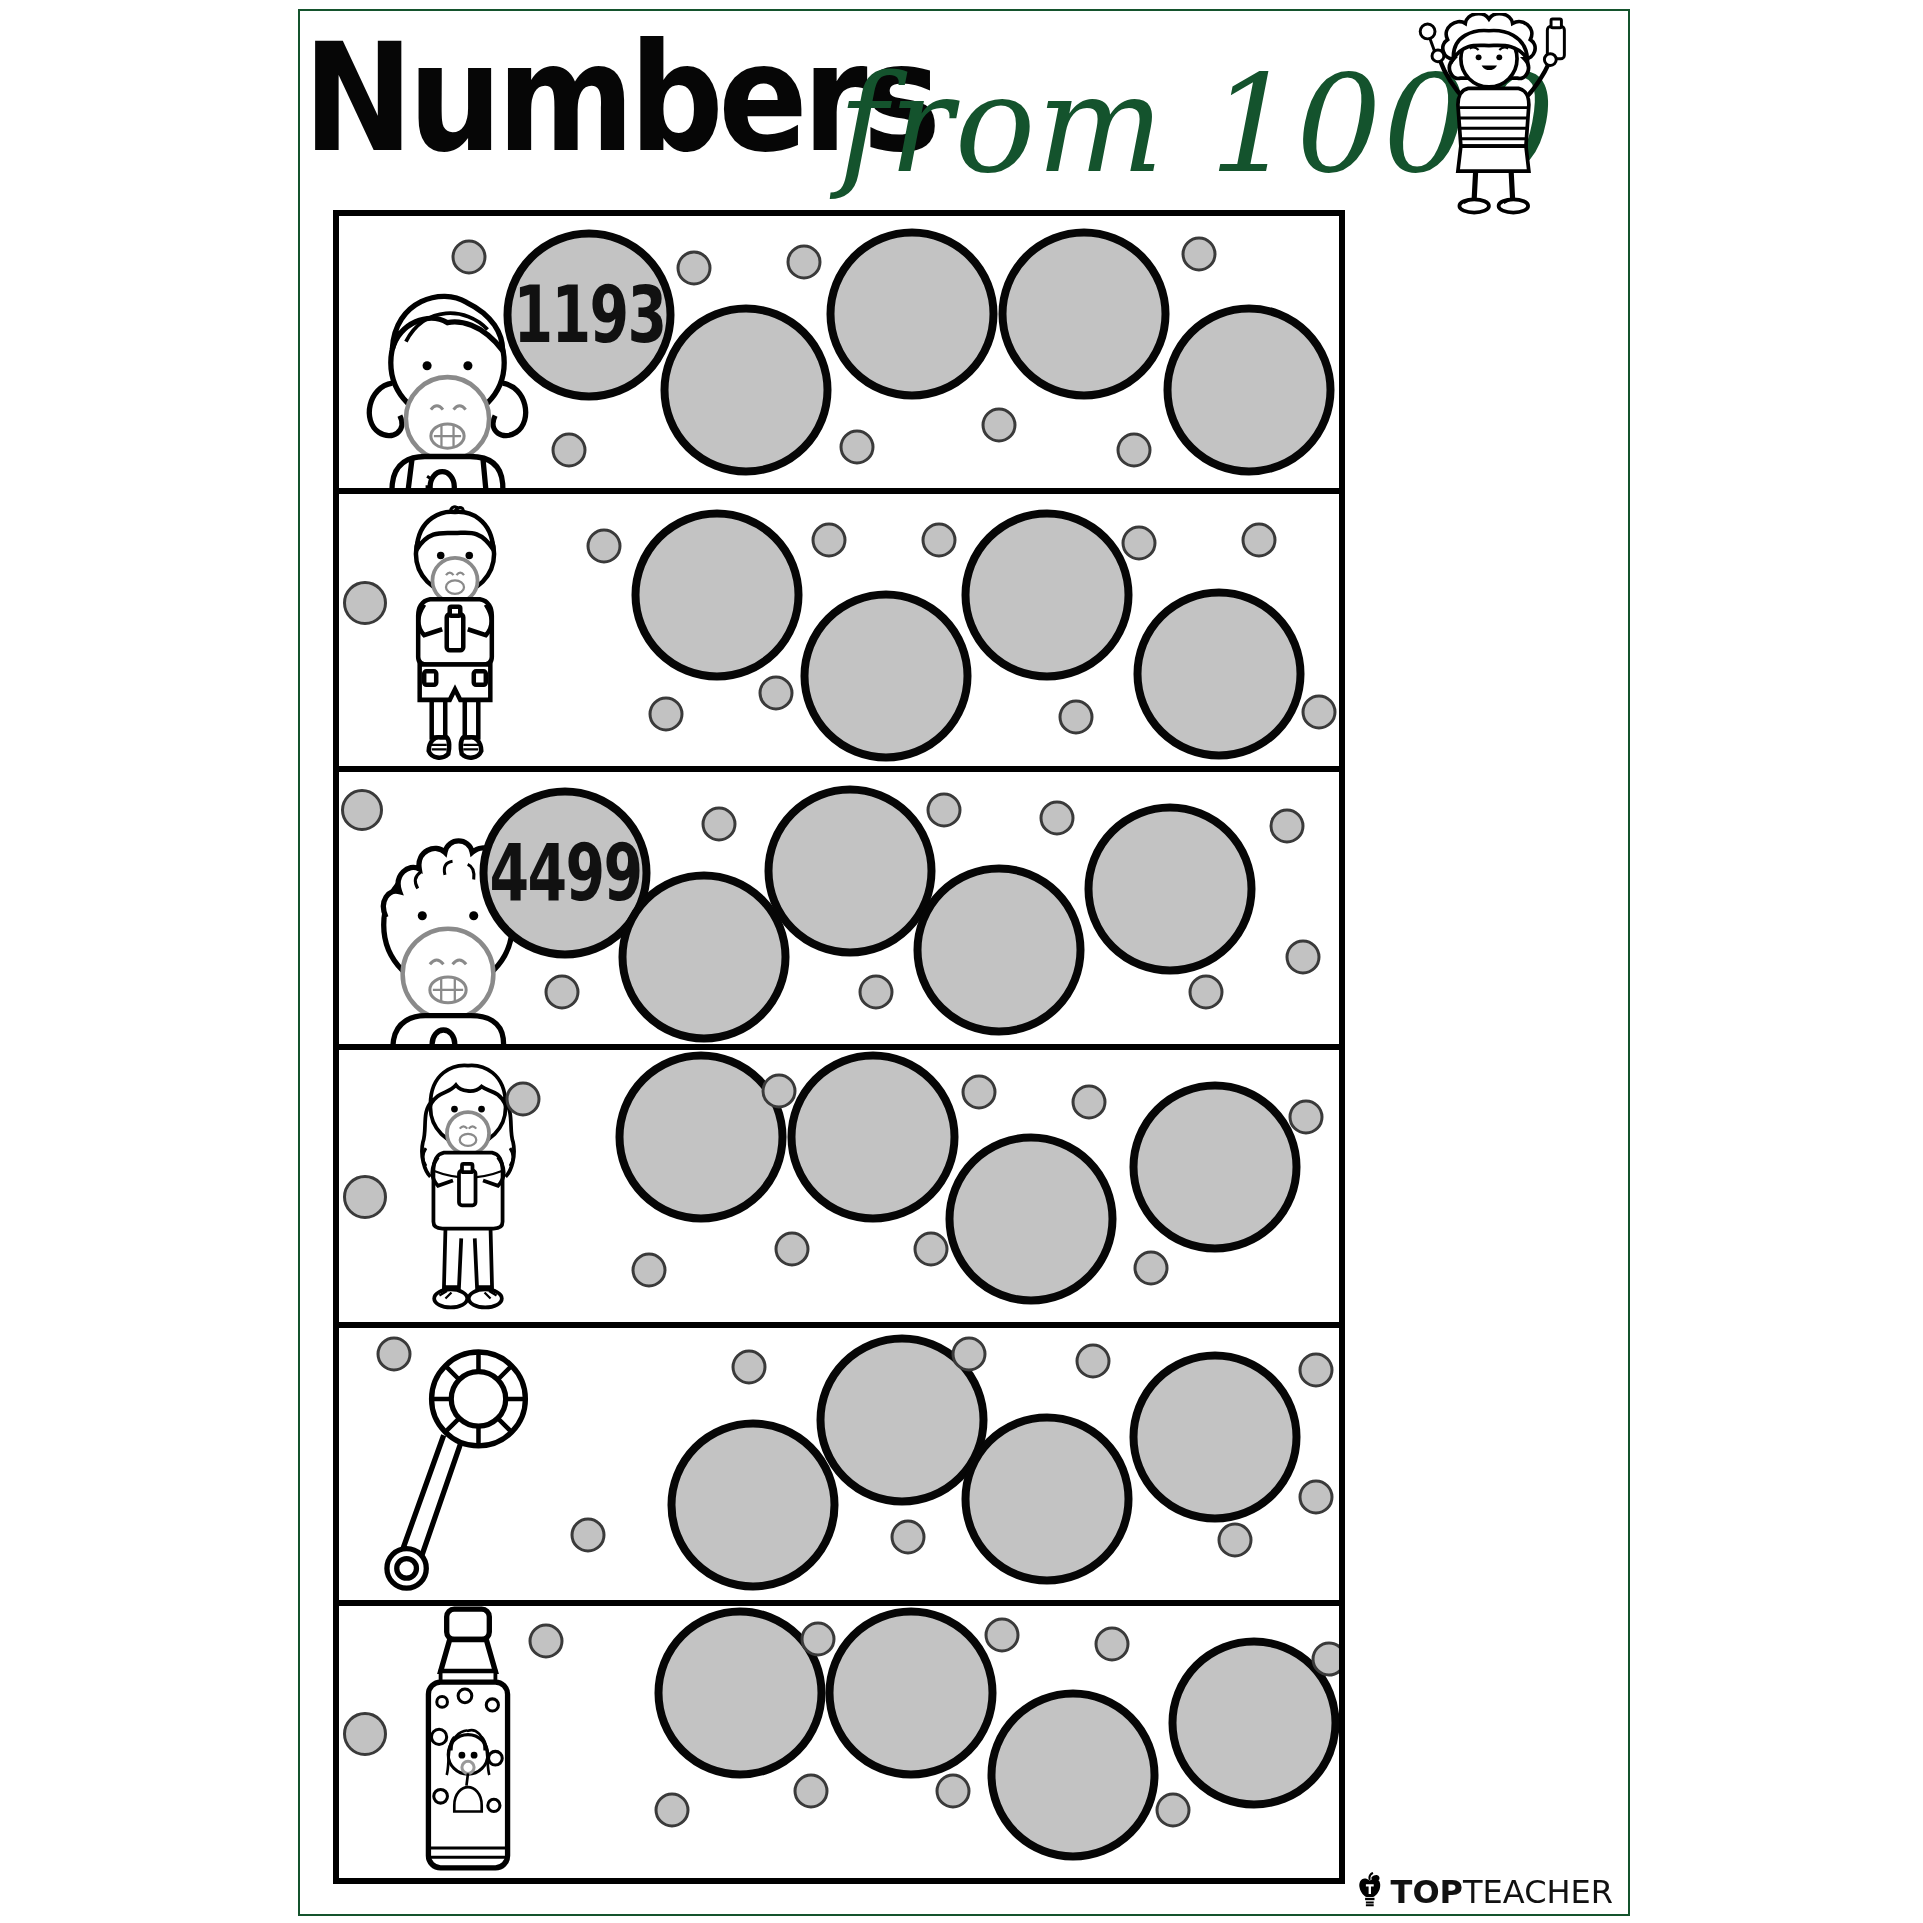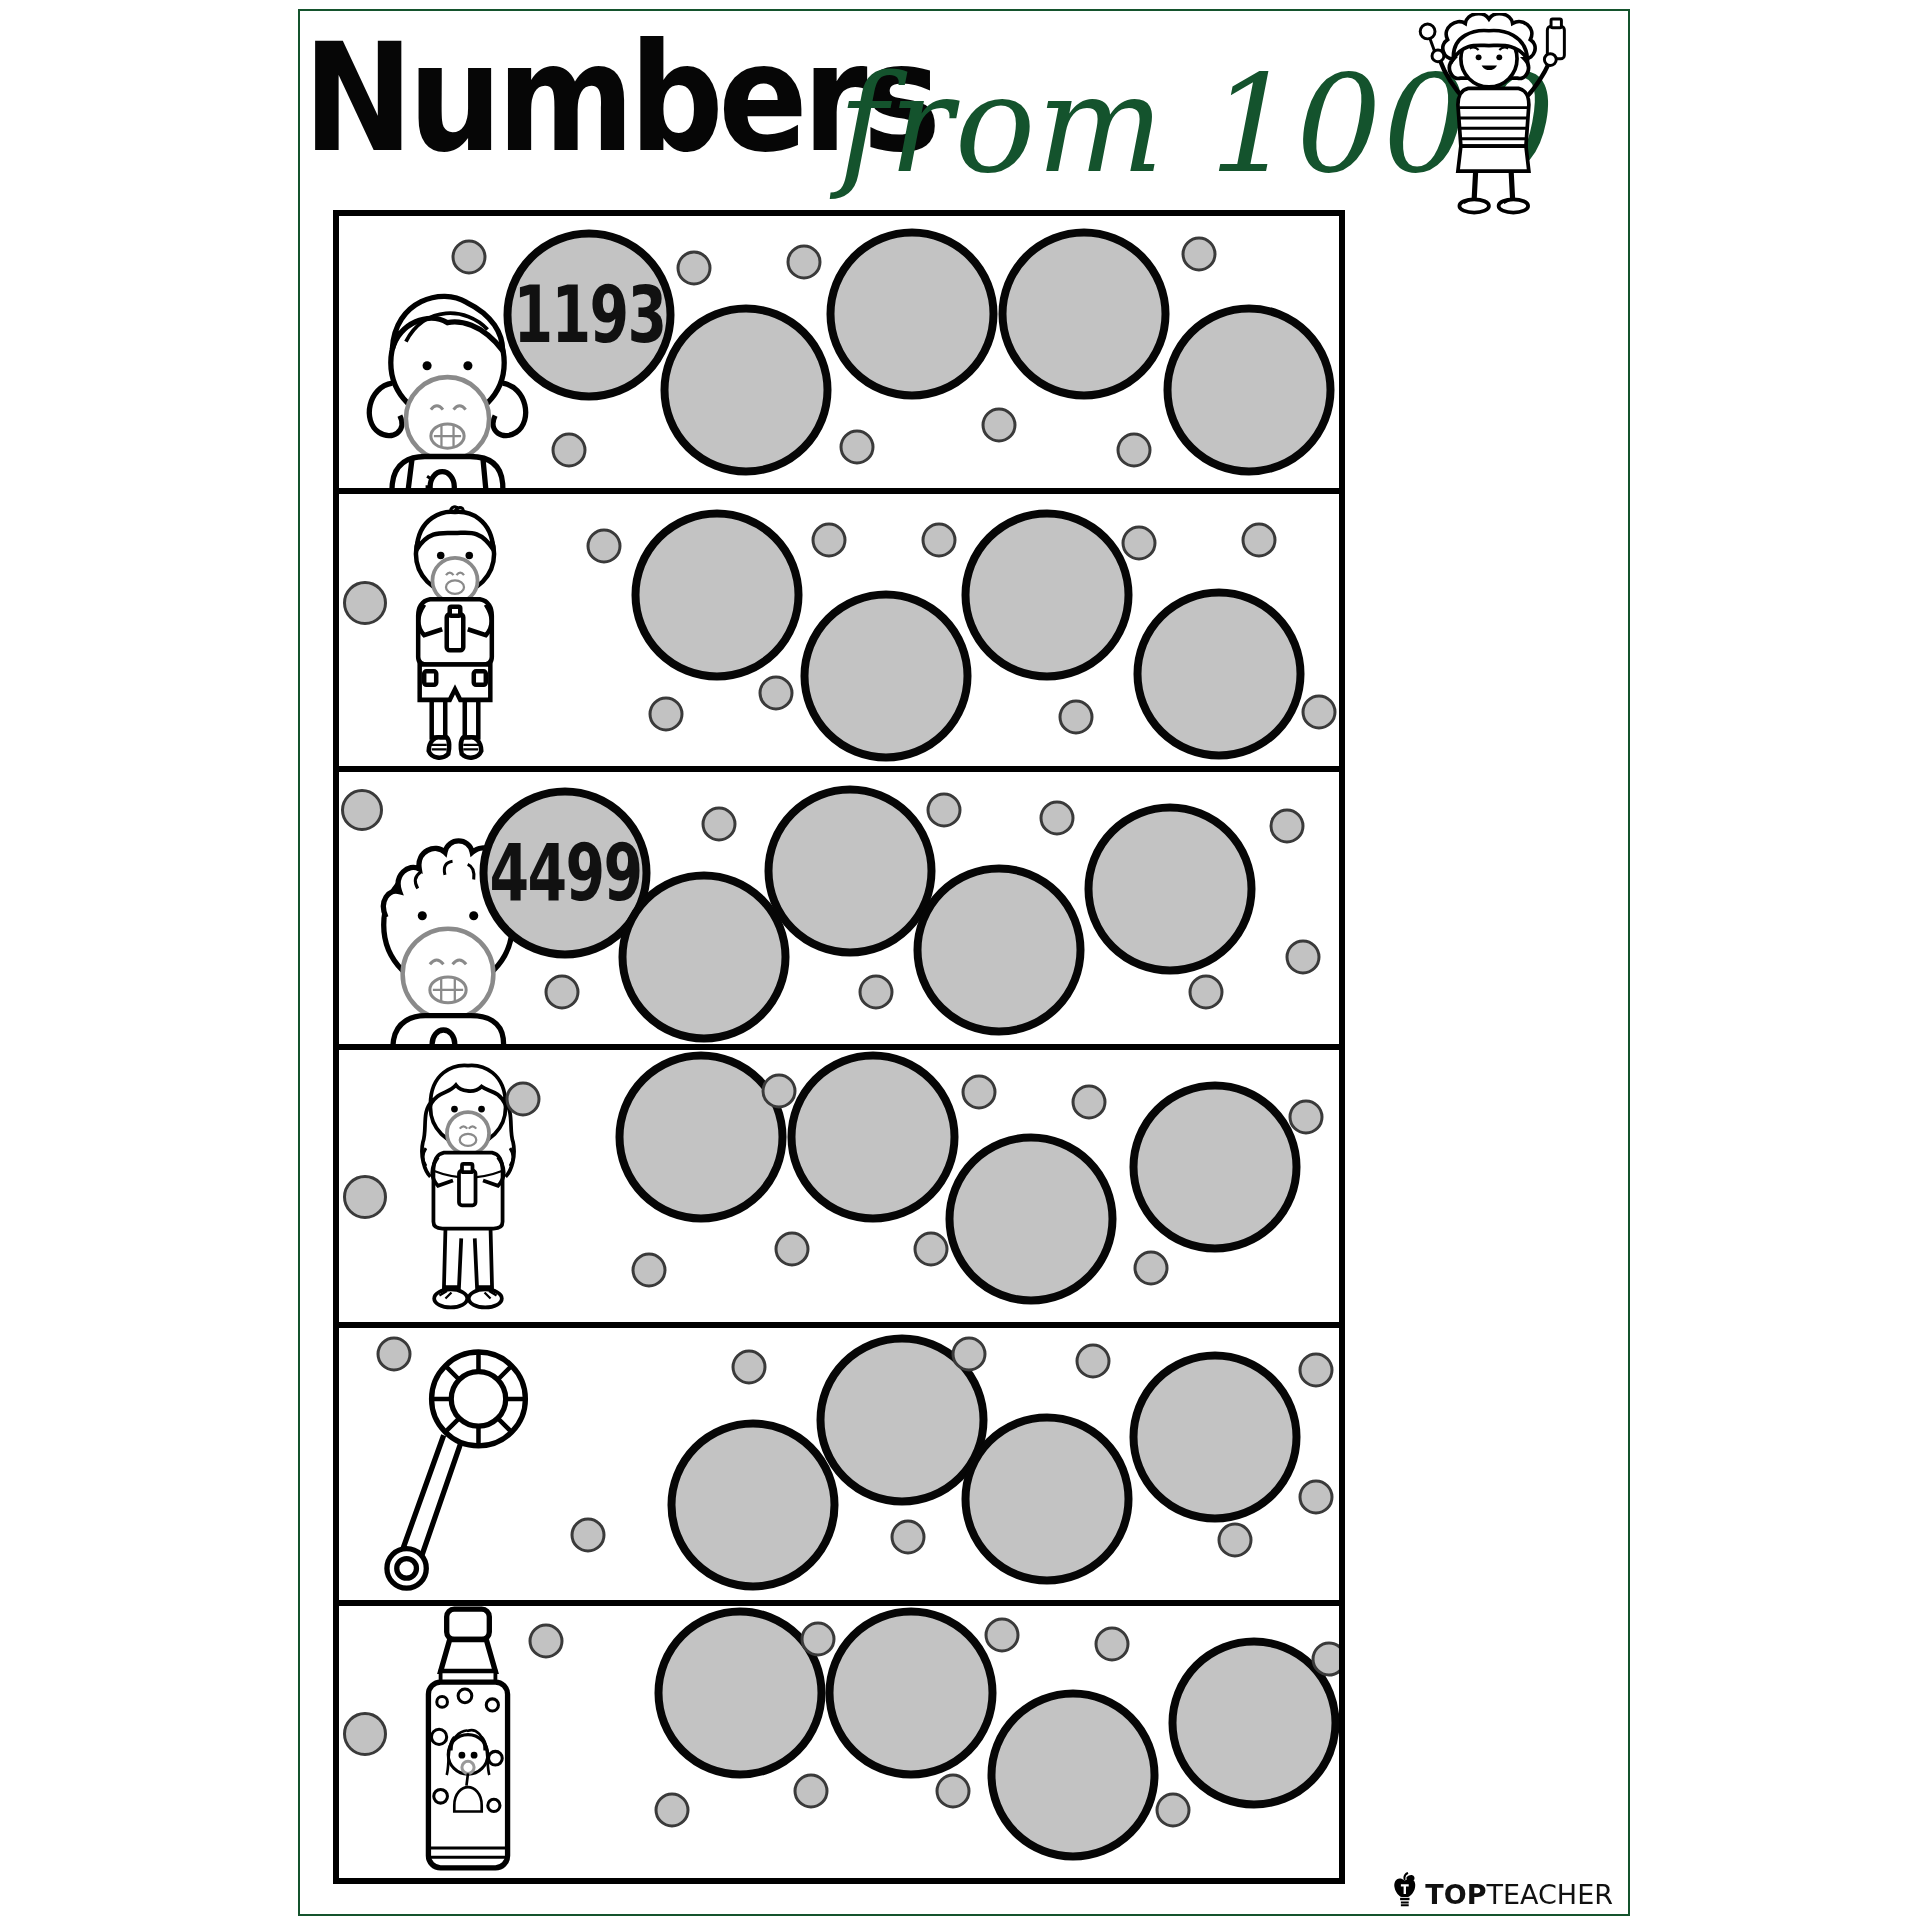--- a/index.html
+++ b/index.html
@@ -30,21 +30,21 @@
   .clip-girl-pigtails-blowing-bubble{left:13.5px;top:65px;width:189px;height:227px;}
   .clip-boy-holding-bottle-blowing-bubble{left:59px;top:9px;width:114px;height:263px;}
   .clip-boy-curly-hair-blowing-bubble{left:33px;top:47px;width:152px;height:242px;}
   .clip-girl-holding-bottle-blowing-bubble{left:68px;top:7.5px;width:122px;height:263px;}
   .clip-bubble-wand{left:25.6px;top:7.5px;width:174px;height:259px;}
   .clip-bubble-bottle{left:68px;top:0px;width:122px;height:274px;}
   
   .logo{position:absolute;right:6px;bottom:3px;background:#fff;padding:6px 9px 3px 10.5px;
         display:flex;align-items:flex-end;gap:7.5px;z-index:6;}
   .logo svg{width:25.6px;height:36px;}
-  .logo-text{font-size:27px;line-height:1;color:#111;letter-spacing:0px;white-space:nowrap;}
+  .logo-text{font-size:32px;line-height:1;color:#111;letter-spacing:0px;white-space:nowrap;}
   .logo-text .bold{font-weight:bold;}
 </style>
 </head>
 <body>
 
 <div class="page">
   <div class="title-main">Numbers</div>
   <div class="title-script">from 1000</div>
 
   <div class="header-clipart">

